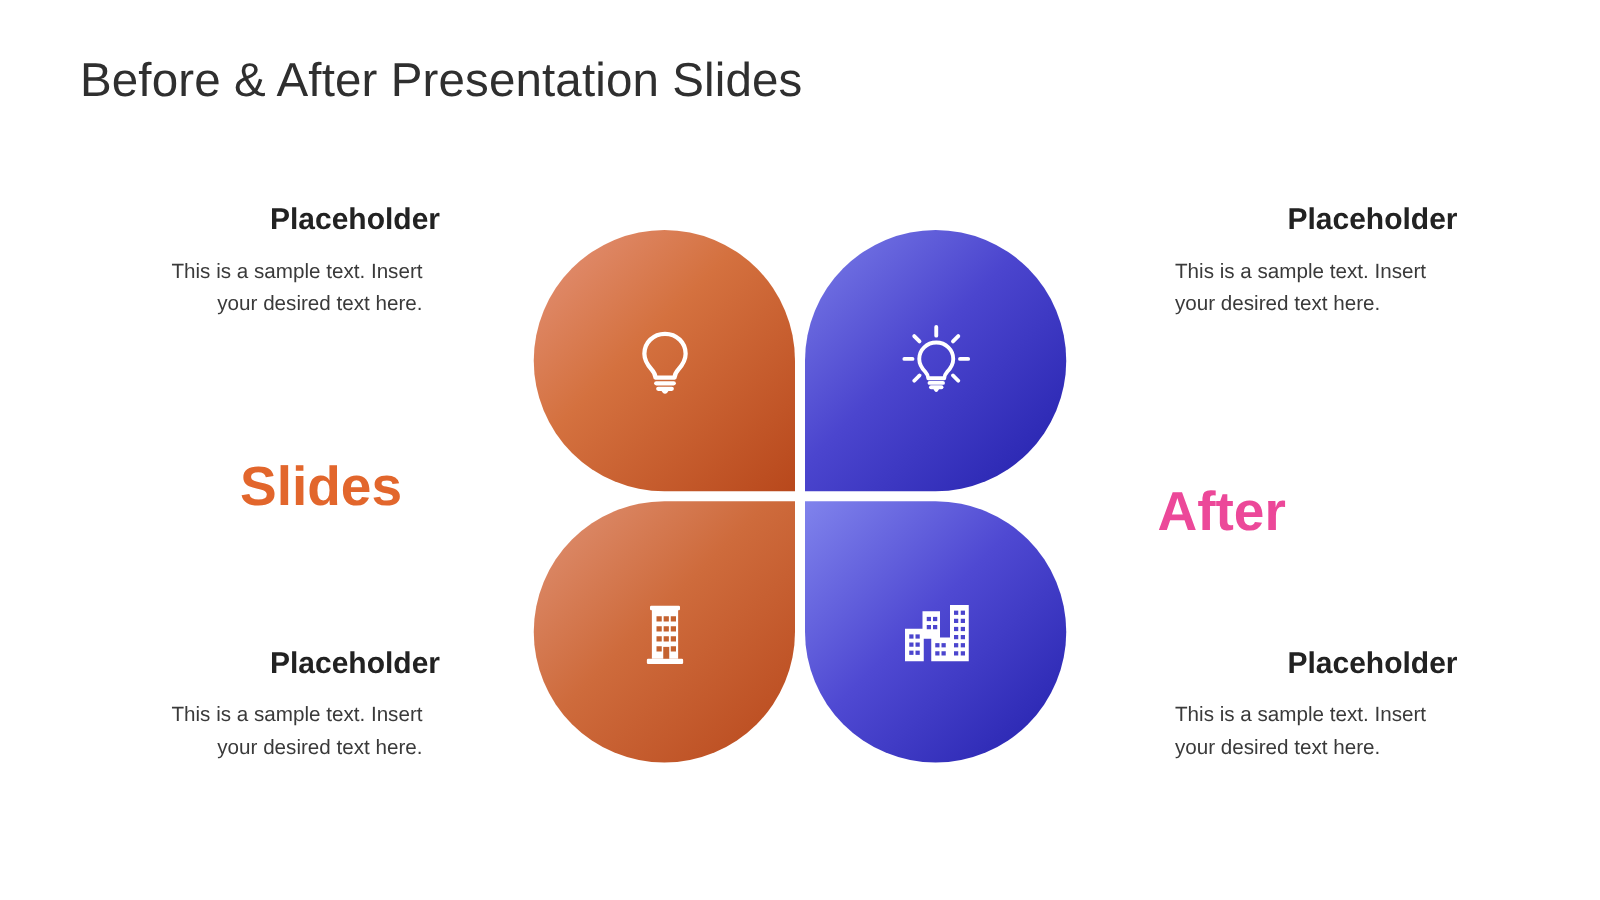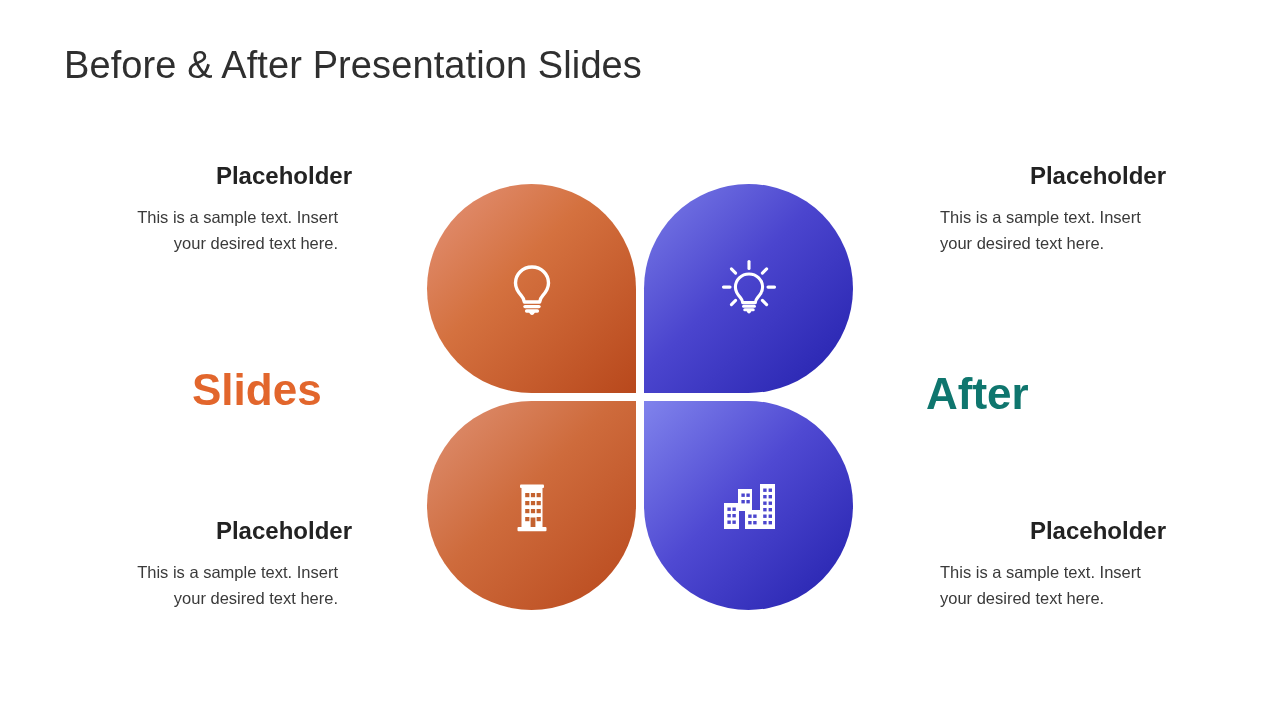--- a/index.html
+++ b/index.html
@@ -60,22 +60,22 @@
     line-height: 1;
     white-space: nowrap;
   }
   .label-before {
     left: 192px;
     top: 368px;
     color: #E2662C;
   }
   .label-after {
     left: 926px;
-    top: 372px;
-    color: #0f766e;
+    top: 388px;
+    color: #ec4899;
   }
 
   
   .cluster {
     position: absolute;
     left: 427px;
     top: 184px;
     width: 426px;
     height: 426px;
   }

